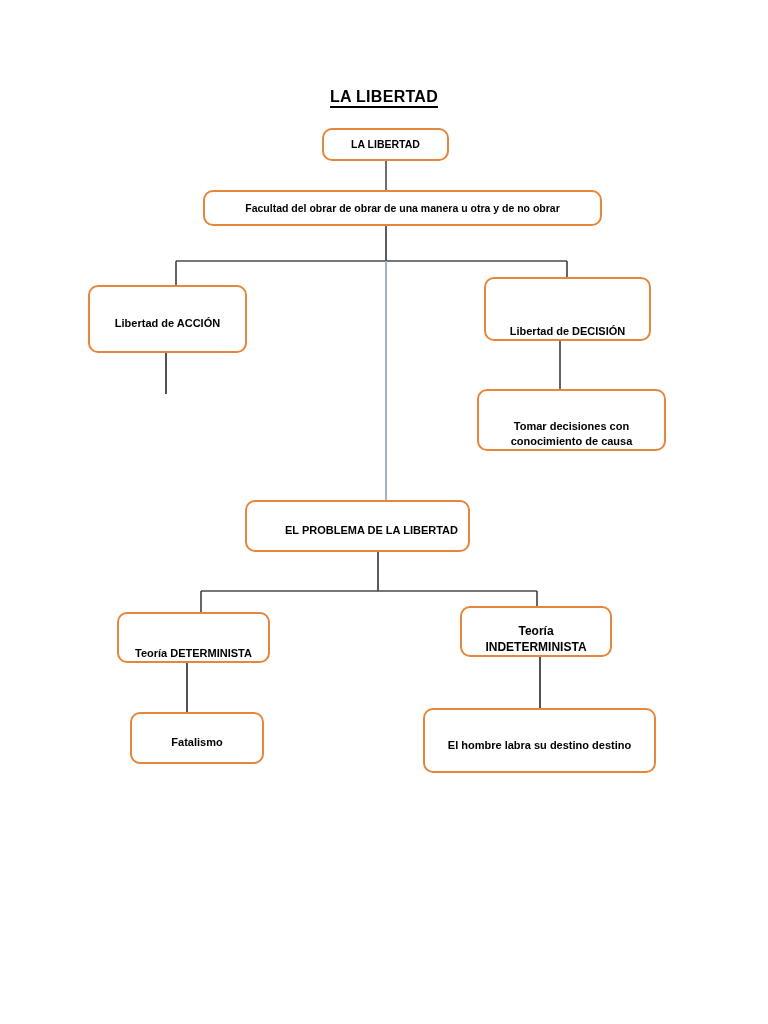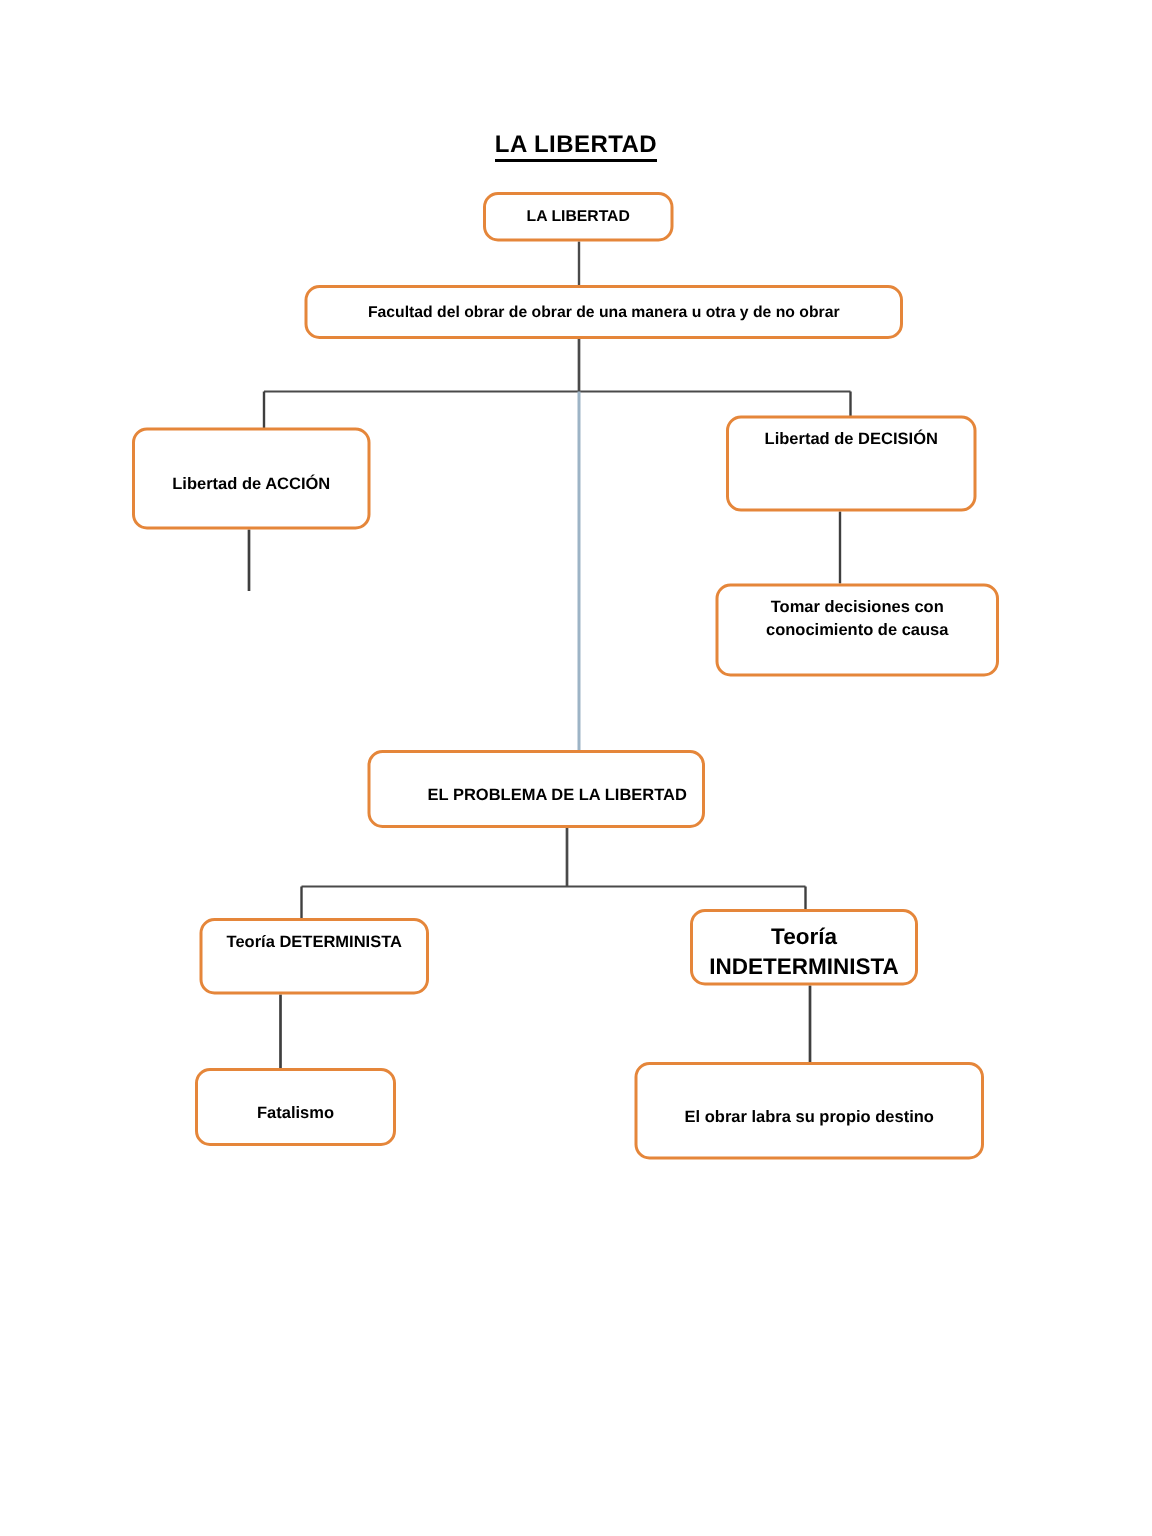--- a/index.html
+++ b/index.html
@@ -55,36 +55,36 @@
     color: #000000;
     font-weight: bold;
     line-height: 1.35;
     text-align: center;
     padding: 0 8px;
   }
   .node .label {
     display: block;
     width: 100%;
   }
-  .align-top { align-items: flex-start; }
+  .align-top { align-items: flex-end; }
   .align-top .label { padding-top: 7px; }
   .align-center { align-items: center; }
   .align-upper { align-items: center; }
   .align-upper .label { padding-top: 9px; }
 
   
   #n-root       { left: 322px; top: 128px; width: 127px; height: 33px; font-size: 10.5px; }
   #n-def        { left: 203px; top: 190px; width: 399px; height: 36px; font-size: 10.5px; }
   #n-accion     { left: 88px;  top: 285px; width: 159px; height: 68px; font-size: 11px; }
   #n-decision   { left: 484px; top: 277px; width: 167px; height: 64px; font-size: 11px; }
   #n-trabas     { left: 103px; top: 394px; width: 144px; height: 79px; font-size: 11px; }
   #n-causa      { left: 477px; top: 389px; width: 189px; height: 62px; font-size: 11px; }
   #n-problema   { left: 245px; top: 500px; width: 225px; height: 52px; font-size: 11px; padding-left: 36px; }
-  #n-determ     { left: 117px; top: 612px; width: 153px; height: 51px; font-size: 11px; margin-left: 16px; }
-  #n-indeterm   { left: 460px; top: 606px; width: 152px; height: 51px; font-size: 15px; }
+  #n-determ     { left: 117px; top: 612px; width: 153px; height: 51px; font-size: 11px; }
+  #n-indeterm   { left: 460px; top: 606px; width: 152px; height: 51px; font-size: 12px; }
   #n-fatalismo  { left: 130px; top: 712px; width: 134px; height: 52px; font-size: 11px; }
   #n-destino    { left: 423px; top: 708px; width: 233px; height: 65px; font-size: 11px; }
 </style>
 </head>
 <body>
 
 <div id="canvas">
 
   <div class="doc-title">
     <span>LA LIBERTAD</span>
@@ -147,16 +147,16 @@
 
   <div class="node align-top" id="n-indeterm">
     <span class="label">Teoría INDETERMINISTA</span>
   </div>
 
   <div class="node align-upper" id="n-fatalismo">
     <span class="label">Fatalismo</span>
   </div>
 
   <div class="node align-upper" id="n-destino">
-    <span class="label">El obrar labra su propio destino</span>
+    <span class="label">El hombre labra su destino destino</span>
   </div>
 
 </div>
 
 </body></html>

